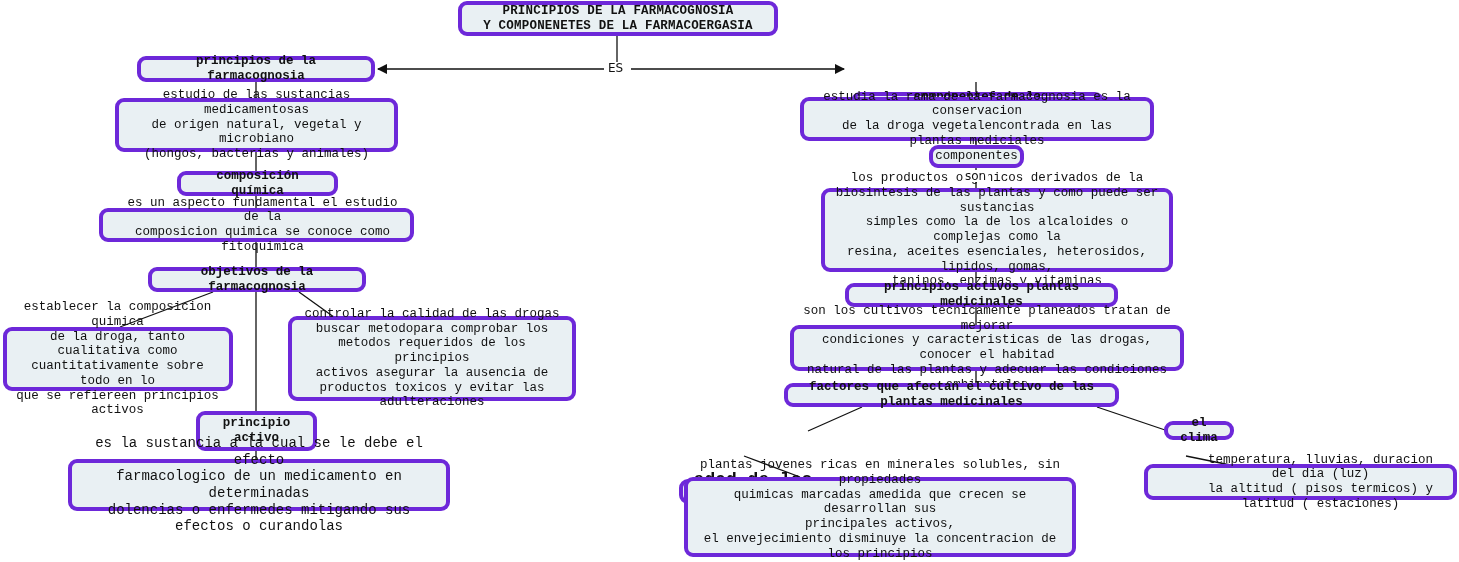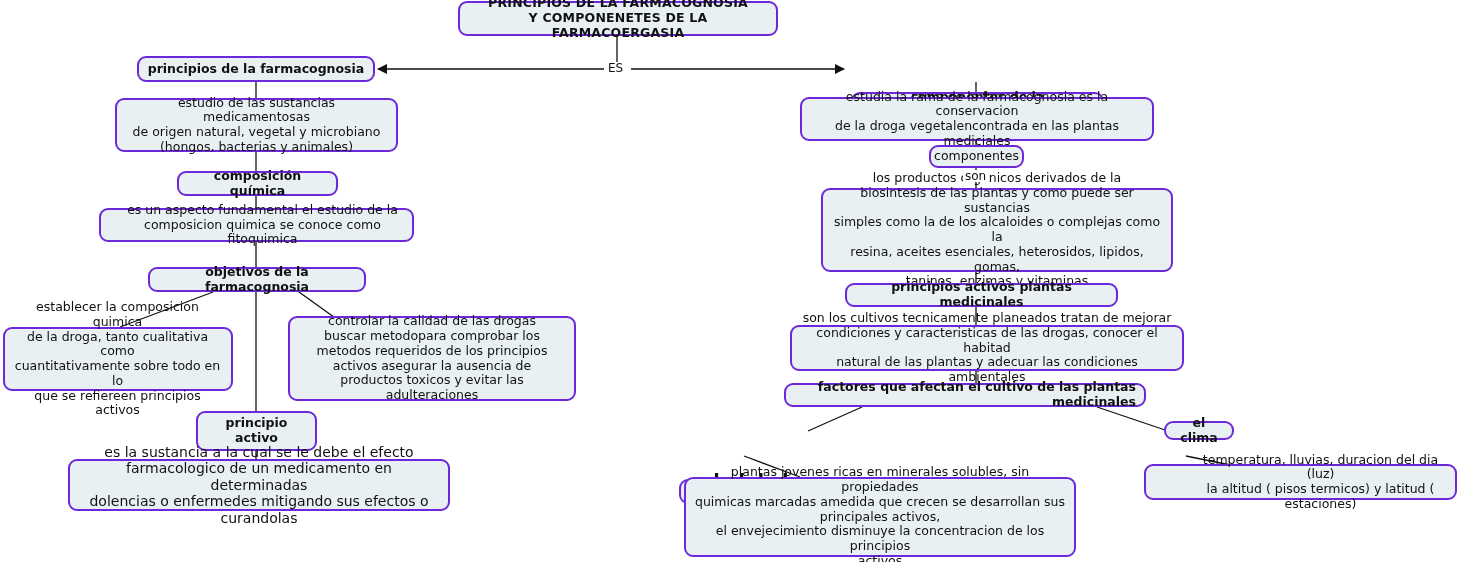--- a/index.html
+++ b/index.html
@@ -23,30 +23,31 @@
     left: 0;
     top: 0;
     width: 1459px;
     height: 562px;
     pointer-events: none;
   }
   .node {
     position: absolute;
     box-sizing: border-box;
     background: #e9f0f3;
-    border: 2px solid #6d28d9;
+    border: 4px solid #6d28d9;
     border-radius: 9px;
     display: flex;
     align-items: center;
     justify-content: center;
     text-align: center;
     line-height: 1.18;
     padding: 3px 8px;
     white-space: pre-line;
     z-index: 2;
+    font-family: Liberation Mono, monospace;
   }
   .node.bold {
     font-weight: bold;
   }
   .node.title {
     font-weight: bold;
     letter-spacing: 0.2px;
   }
   .edge-label {
     position: absolute;
@@ -154,21 +155,21 @@
 simples como la de los alcaloides o complejas como la
 resina, aceites esenciales, heterosidos, lipidos, gomas,
 taninos, enzimas y vitaminas</div>
 
   <div class="node bold" style="left:845px; top:283px; width:273px; height:24px; font-size:12.5px;">principios activos plantas medicinales</div>
 
   <div class="node" style="left:790px; top:325px; width:394px; height:46px; font-size:12.5px;">son los cultivos tecnicamente planeados tratan de mejorar
 condiciones y caracteristicas de las drogas, conocer el habitad
 natural de las plantas y adecuar las condiciones ambientales</div>
 
-  <div class="node bold" style="left:784px; top:383px; width:362px; height:24px; font-size:12.5px;text-align:right;">factores que afectan el cultivo de las plantas medicinales</div>
+  <div class="node bold" style="left:784px; top:383px; width:335px; height:24px; font-size:12.5px;">factores que afectan el cultivo de las plantas medicinales</div>
 
   <div class="node bold" style="left:679px; top:431px; width:148px; height:25px; font-size:18px;margin-top:48px;">edad de las plantas</div>
 
   <div class="node" style="left:684px; top:477px; width:392px; height:80px; font-size:12.5px;">plantas jovenes ricas en minerales solubles, sin propiedades
 quimicas marcadas amedida que crecen se desarrollan sus
 principales activos,
 el envejecimiento disminuye la concentracion de los principios
 activos</div>
 
   <div class="node bold" style="left:1164px; top:421px; width:70px; height:19px; font-size:12.5px;">el clima</div>

